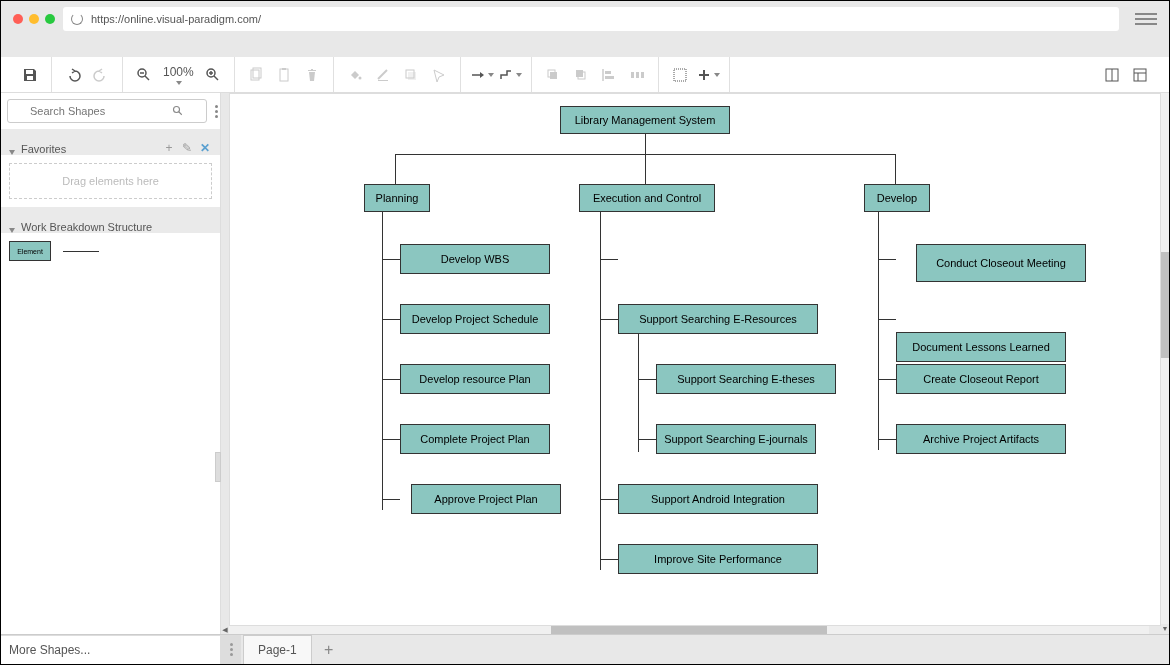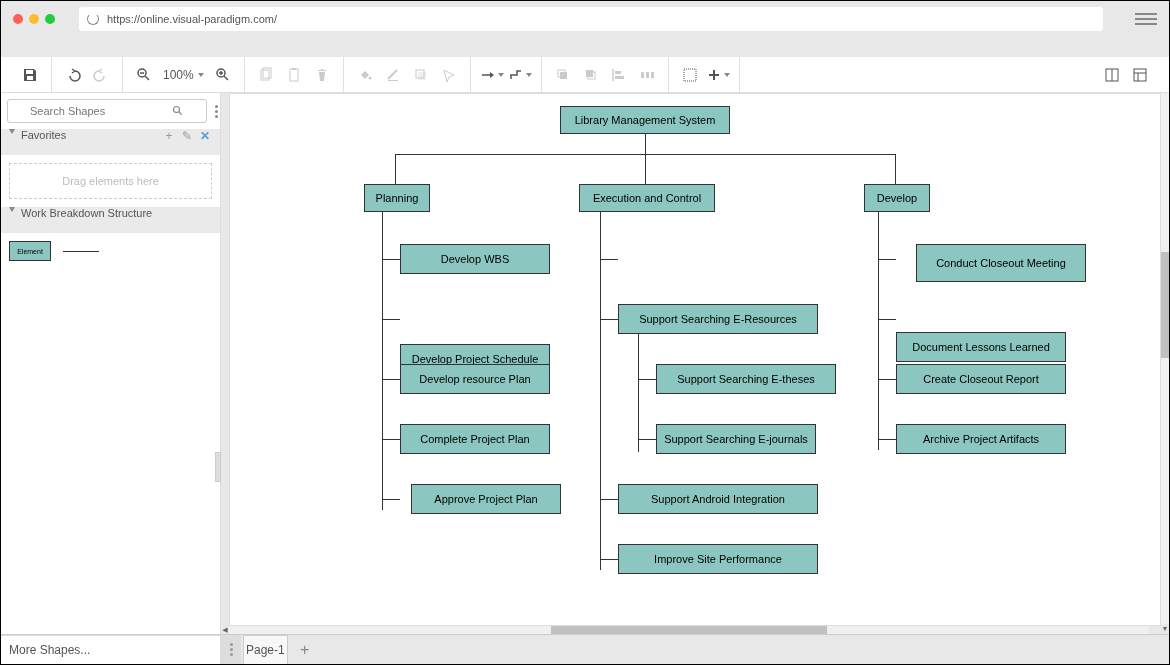--- a/index.html
+++ b/index.html
@@ -1,56 +1,56 @@
 <!DOCTYPE html>
 <html><head>
 <meta charset="utf-8">
 <style>
 * { box-sizing: border-box; margin: 0; padding: 0; }
 body { font-family: Arial, sans-serif; font-size: 12px; background: #fff; width: 1170px; height: 665px; overflow: hidden; position: relative; border: 1px solid #000; }
 
 
-.browser-bar { height: 36px; background: #e8e8e8; display: flex; align-items: center; padding: 0 12px; gap: 24px; }
+.browser-bar { height: 36px; background: #e8e8e8; display: flex; align-items: center; padding: 0 12px; gap: 8px; }
 .traffic-lights { display: flex; gap: 6px; }
 .tl { width: 10px; height: 10px; border-radius: 50%; }
 .tl.red { background: #ff5f56; }
 .tl.yellow { background: #ffbd2e; }
 .tl.green { background: #27c93f; }
 .url-bar { flex: 1; height: 24px; background: #fff; border-radius: 3px; display: flex; align-items: center; padding: 0 8px; gap: 8px; color: #555; font-size: 11px; }
 .reload-icon { width: 12px; height: 12px; border: 1.5px solid #888; border-top-color: transparent; border-radius: 50%; }
 .hamburger { width: 22px; height: 18px; display: flex; flex-direction: column; justify-content: center; gap: 3px; margin-left: 8px; }
 .hamburger span { height: 2px; background: #888; }
 
 
 .app-gap { height: 20px; background: #e8e8e8; }
 
 
 .toolbar { height: 36px; background: #fff; border-bottom: 1px solid #ddd; display: flex; align-items: center; padding: 0 8px; }
 .tb-group { display: flex; align-items: center; gap: 2px; padding: 0 8px; height: 100%; border-right: 1px solid #e0e0e0; }
 .tb-group.noborder { border-right: none; }
 .tb-btn { width: 26px; height: 26px; display: flex; align-items: center; justify-content: center; color: #555; border-radius: 2px; cursor: pointer; }
 .tb-btn.disabled { opacity: 0.3; cursor: default; }
 .tb-btn svg { width: 16px; height: 16px; }
-.zoom-text { font-size: 12px; color: #555; padding: 0 4px; display: flex; align-items: center; gap: 2px; }
+.zoom-text { font-size: 12px; color: #555; padding: 0 4px; display: flex; align-items: center; gap: 2px; flex-direction: column; }
 .caret { width: 0; height: 0; border-left: 3px solid transparent; border-right: 3px solid transparent; border-top: 4px solid #888; margin-left: 2px; }
 .tb-spacer { flex: 1; }
 
 
 .main { display: flex; height: calc(665px - 36px - 20px - 36px - 30px - 2px); }
 
 
 .sidebar { width: 220px; background: #fff; border-right: 1px solid #ddd; display: flex; flex-direction: column; }
 .search-row { padding: 6px; display: flex; align-items: center; gap: 4px; }
 .search-box { flex: 1; height: 24px; border: 1px solid #ccc; border-radius: 3px; display: flex; align-items: center; padding: 0 22px; }
 .search-box input { border: none; outline: none; flex: 1; font-size: 11px; }
 .search-mag { width: 12px; height: 12px; }
 .dots-v { display: flex; flex-direction: column; gap: 2px; padding: 0 4px; }
 .dots-v span { width: 3px; height: 3px; background: #888; border-radius: 50%; }
 
-.section-header { height: 26px; background: #eaeaea; display: flex; align-items: flex-start; padding: 0 8px; font-size: 11px; color: #555; }
+.section-header { height: 26px; background: #eaeaea; display: flex; align-items: flex-end; padding: 0 8px; font-size: 11px; color: #555; }
 .section-header .tri { width: 0; height: 0; border-left: 3px solid transparent; border-right: 3px solid transparent; border-top: 5px solid #888; margin-right: 6px; }
 .section-header .sp { flex: 1; }
 .section-header .mini-icon { width: 14px; height: 14px; display: flex; align-items: center; justify-content: center; color: #999; margin-left: 4px; font-size: 12px; }
 .section-header .close-x { color: #5aa0d0; font-weight: bold; }
 
 .drop-zone { margin: 8px; height: 36px; border: 1px dashed #ccc; display: flex; align-items: center; justify-content: center; color: #bbb; font-size: 11px; }
 
 .shapes-row { padding: 8px; display: flex; gap: 12px; align-items: center; }
 .shape-el { width: 42px; height: 20px; background: #8bc6c0; border: 1px solid #333; display: flex; align-items: center; justify-content: center; font-size: 7px; }
 .shape-line { width: 36px; height: 1px; background: #333; }
@@ -73,21 +73,21 @@
 .vscroll-track { width: 100%; height: 100%; background: #f0f0f0; position: relative; }
 .vscroll-thumb { position: absolute; top: 30%; height: 20%; width: 100%; background: #c0c0c0; }
 .scroll-arrow { position: absolute; width: 8px; height: 8px; display: flex; align-items: center; justify-content: center; font-size: 7px; color: #666; }
 
 
 .footer { height: 30px; background: #e8e8e8; display: flex; align-items: stretch; border-top: 1px solid #ccc; }
 .footer .side-pad { width: 220px; background: #fff; border-right: 1px solid #ddd; }
 .footer-tabs { flex: 1; display: flex; align-items: center; }
 .tab-handle { width: 20px; height: 100%; background: #ddd; display: flex; align-items: center; justify-content: center; }
 .tab-handle .dots-v span { background: #999; }
-.page-tab { height: 100%; padding: 0 2px; background: #f8f8f8; border: 1px solid #ccc; border-bottom: none; display: flex; align-items: center; font-size: 12px; color: #555; margin-left: 2px; }
+.page-tab { height: 100%; padding: 0 14px; background: #f8f8f8; border: 1px solid #ccc; border-bottom: none; display: flex; align-items: center; font-size: 12px; color: #555; margin-left: 2px; }
 .add-tab { width: 30px; height: 100%; display: flex; align-items: center; justify-content: center; font-size: 16px; color: #888; margin-left: 2px; }
 </style>
 </head>
 <body>
 
 <div class="browser-bar">
   <div class="traffic-lights">
     <div class="tl red"></div>
     <div class="tl yellow"></div>
     <div class="tl green"></div>
@@ -337,21 +337,21 @@
             <span>Develop</span>
           </div>
 
         <div class="line" style="left:152px; top:118px; width:1px; height:298px;"></div>
 
         <div class="line" style="left:152px; top:165px; width:18px; height:1px;"></div>
         <div class="node" style="left:170px; top:150px; width:150px; height:30px;">
             <span>Develop WBS</span>
           </div>
         <div class="line" style="left:152px; top:225px; width:18px; height:1px;"></div>
-        <div class="node" style="left:170px; top:210px; width:150px; height:30px;margin-top:40px;">
+        <div class="node" style="left:170px; top:210px; width:150px; height:30px;">
             <span>Develop Project Schedule</span>
           </div>
         <div class="line" style="left:152px; top:285px; width:18px; height:1px;"></div>
         <div class="node" style="left:170px; top:270px; width:150px; height:30px;">
             <span>Develop resource Plan</span>
           </div>
         <div class="line" style="left:152px; top:345px; width:18px; height:1px;"></div>
         <div class="node" style="left:170px; top:330px; width:150px; height:30px;">
             <span>Complete Project Plan</span>
           </div>

